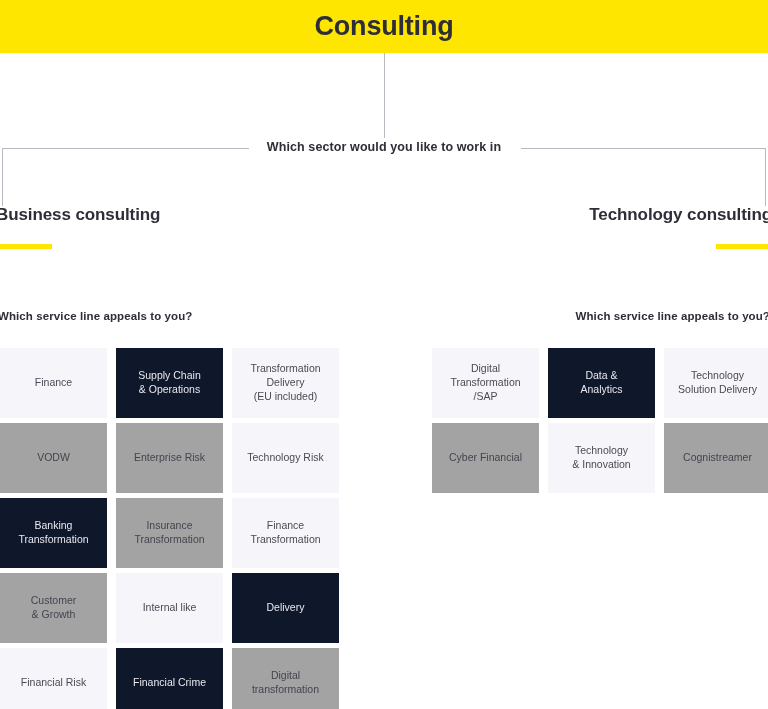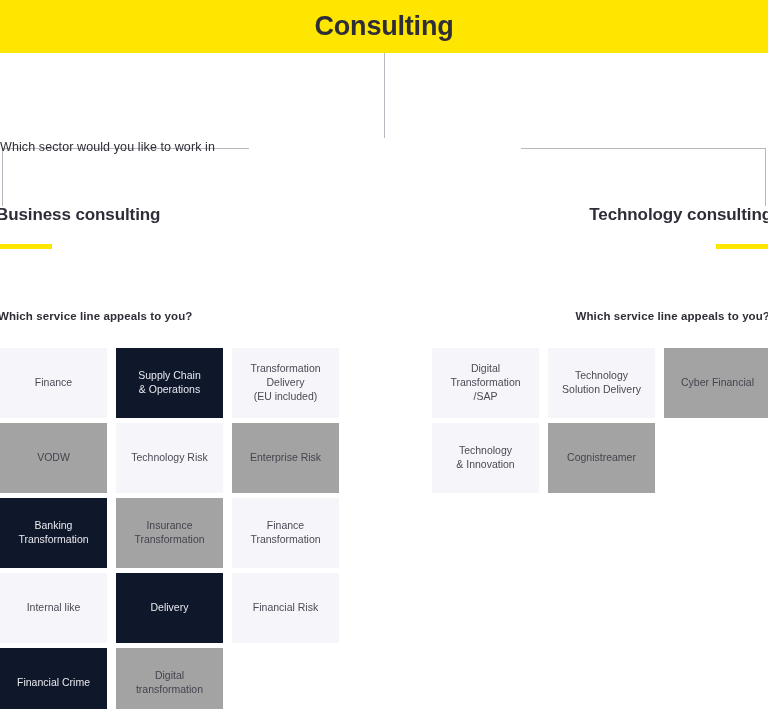--- a/index.html
+++ b/index.html
@@ -38,22 +38,22 @@
   .vline-left {
     position:absolute; left:2px; top:148px; width:1px; height:58px;
     background:#b8b8c0;
   }
   .vline-right {
     position:absolute; left:765px; top:148px; width:1px; height:58px;
     background:#b8b8c0;
   }
   .sector-question {
     position:absolute; left:0; top:140px; width:768px;
-    text-align:left;
-    font-size:12.5px; font-weight:normal; color:#2E2E38;
+    text-align:center;
+    font-size:12.5px; font-weight:bold; color:#2E2E38;
     letter-spacing:0.1px;
   }
 
   
   .branch { position:absolute; top:206px; }
   .branch-left  { left:-4px;  text-align:left;  }
   .branch-right { left:412px; width:360px; text-align:right; }
 
   .branch-title {
     font-size:17px; font-weight:bold; color:#2E2E38;
@@ -113,38 +113,40 @@
   <div class="branch branch-left">
     <div class="branch-title">Business consulting</div>
     <div class="rule rule-left"></div>
   </div>
   <div class="svc-question svc-question-left">Which service line appeals to you?</div>
   <div class="grid grid-left">
       <div class="card light">Finance</div>
       <div class="card dark">Supply Chain<br>&amp; Operations</div>
       <div class="card light">Transformation<br>Delivery<br>(EU included)</div>
       <div class="card mid">VODW</div>
+      <div class="card mid">Enterprise Risk</div>
       <div class="card light">Technology Risk</div>
-      <div class="card mid">Enterprise Risk</div>
       <div class="card dark">Banking<br>Transformation</div>
       <div class="card mid">Insurance<br>Transformation</div>
       <div class="card light">Finance<br>Transformation</div>
+      <div class="card mid">Customer<br>&amp; Growth</div>
       <div class="card light">Internal like</div>
       <div class="card dark">Delivery</div>
       <div class="card light">Financial Risk</div>
       <div class="card dark">Financial Crime</div>
       <div class="card mid">Digital<br>transformation</div>
     </div>
 
   <div class="branch branch-right">
     <div class="branch-title">Technology consulting</div>
     <div class="rule rule-right"></div>
   </div>
   <div class="svc-question svc-question-right">Which service line appeals to you?</div>
   <div class="grid grid-right">
       <div class="card light">Digital<br>Transformation<br>/SAP</div>
+      <div class="card dark">Data &amp;<br>Analytics</div>
       <div class="card light">Technology<br>Solution Delivery</div>
       <div class="card mid">Cyber Financial</div>
       <div class="card light">Technology<br>&amp; Innovation</div>
       <div class="card mid">Cognistreamer</div>
     </div>
 
 </div>
 
 </body></html>

